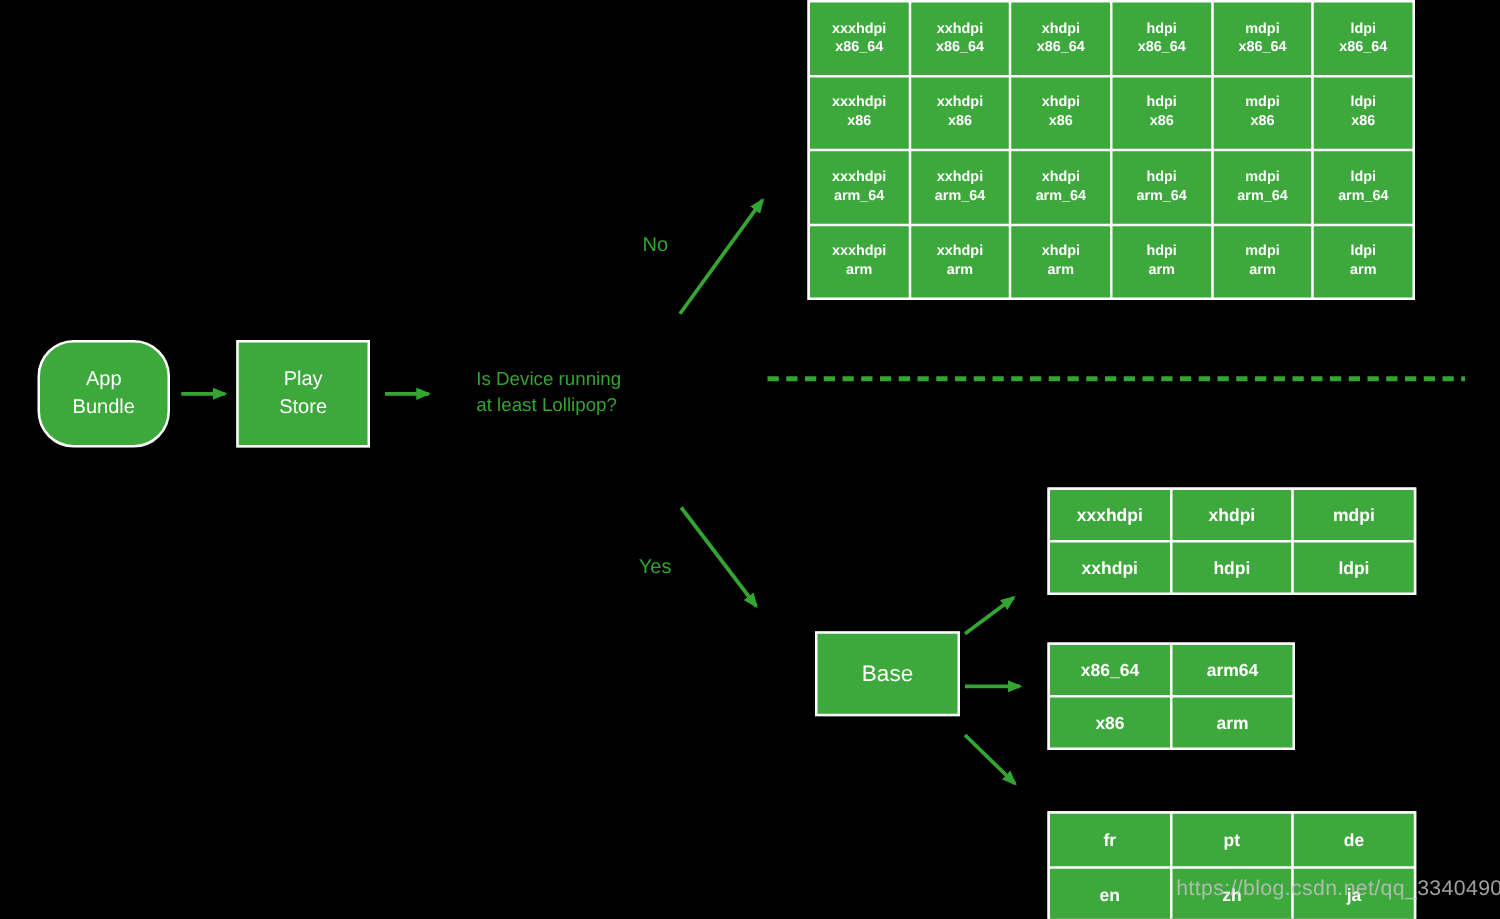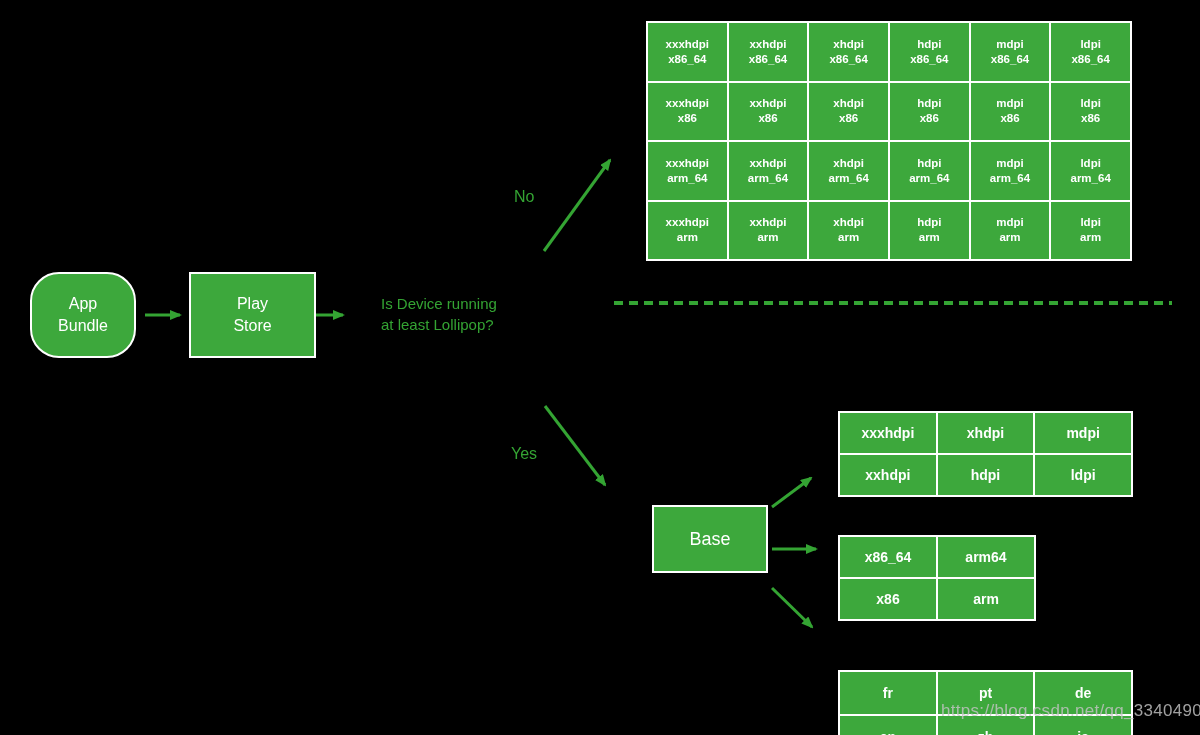--- a/index.html
+++ b/index.html
@@ -21,42 +21,41 @@
     background: #3DA83C;
     border: 2px solid #FFFFFF;
     color: #FFFFFF;
     display: flex; align-items: center; justify-content: center;
     text-align: center;
     white-space: pre-line;
     font-size: 16px;
     line-height: 22px;
   }
   #box-app-bundle { left: 30px;  top: 272px; width: 106px; height: 86px; border-radius: 29px; }
-  #box-play-store { left: 189px; top: 272px; width: 127px; height: 86px; }
+  #box-play-store { left: 189px; top: 272px; width: 107px; height: 86px; }
   #box-base       { left: 652px; top: 505px; width: 116px; height: 68px; font-size: 18px; }
 
   
   .green-label {
     position: absolute;
     color: #34A433;
     font-weight: normal;
     white-space: pre-line;
   }
   #question  { left: 381px; top: 293px; font-size: 15px; line-height: 21px; }
   #label-no  { left: 514px; top: 188px; font-size: 16px; }
   #label-yes { left: 511px; top: 445px; font-size: 16px; }
 
   
   .grid {
     position: absolute;
     display: grid;
     background: #FFFFFF;
     border: 2px solid #FFFFFF;
     gap: 2px;
-    margin-top: 21px;
   }
   .grid .cell {
     background: #3DA83C;
     color: #FFFFFF;
     display: flex; align-items: center; justify-content: center;
     text-align: center;
     white-space: pre-line;
     font-weight: bold;
     font-size: 14px;
     line-height: 18px;

